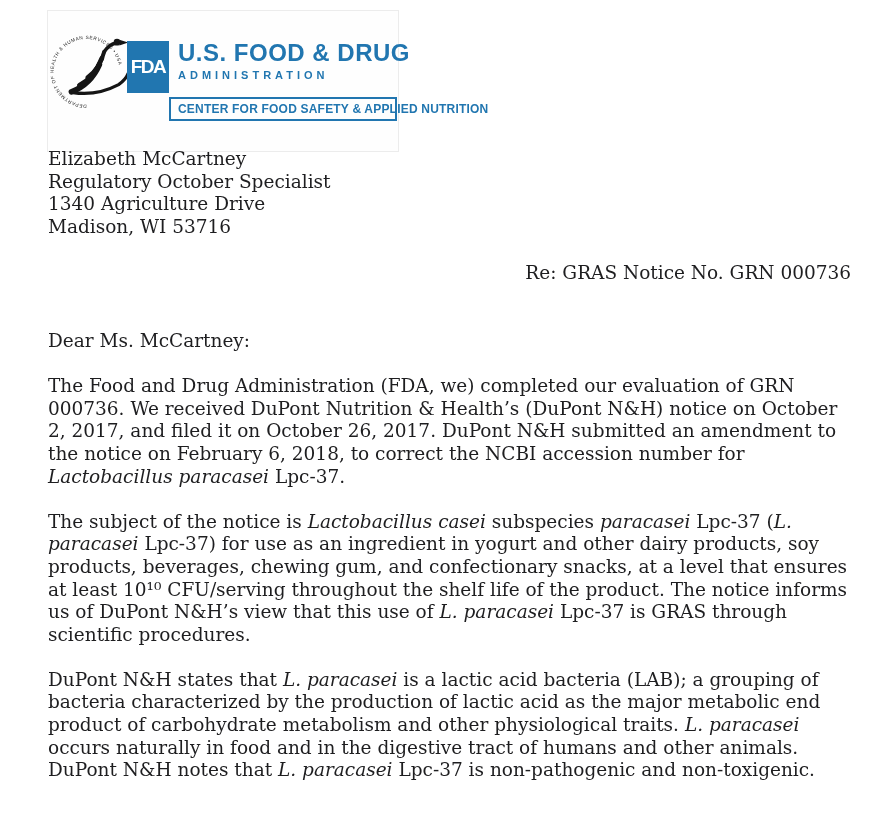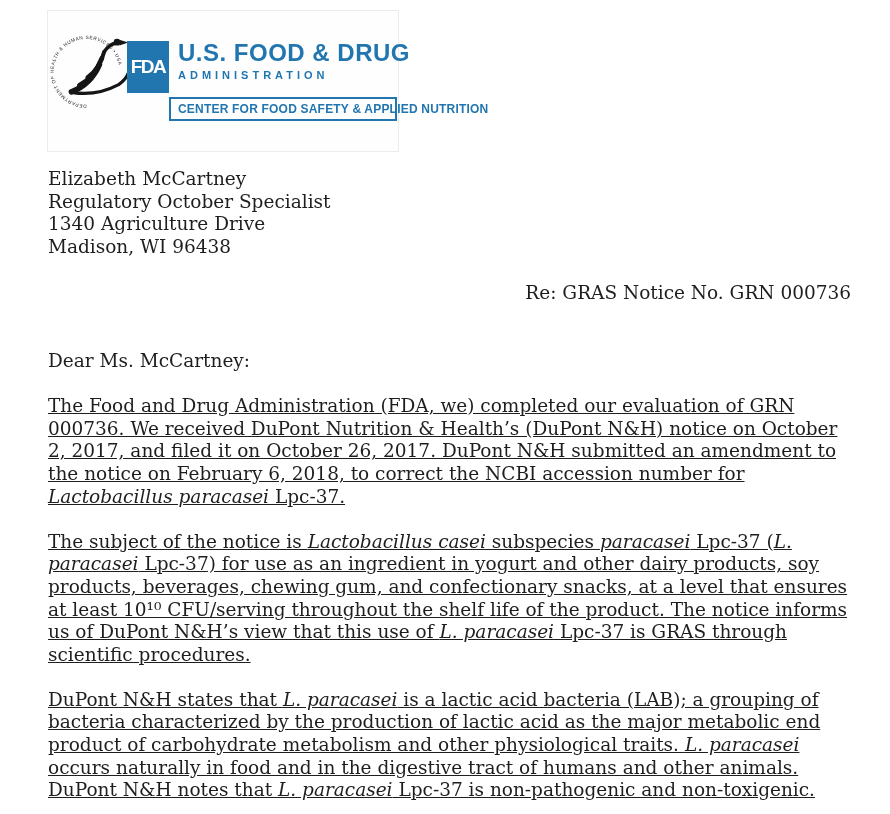--- a/index.html
+++ b/index.html
@@ -39,27 +39,27 @@
   }
   .center-box {
     margin-left: 42px; margin-top: 4px; width: 228px;
     border: 2px solid var(--blue); padding: 3px 2px 3px 7px;
     font-size: 12px; font-weight: bold; color: var(--blue);
     letter-spacing: 0.2px; white-space: nowrap;
   }
 
   
   .column {
-    position: absolute; left: 48px; top: 168px; width: 803px;
+    position: absolute; left: 48px; top: 148px; width: 803px;
     font-size: 18.5px; line-height: 22.6px;
   }
   .recipient div { white-space: nowrap; }
   .subject { margin-top: 24px; text-align: right; }
   .salutation { margin-top: 45px; }
-  p.body-par { margin: 22.6px 0 0 0; text-decoration: underline; }
+  p.body-par { margin: 22.6px 0 0 0; }
   i { font-style: italic; }
 </style>
 </head>
 <body>
 
 <div class="page">
 
   <div class="letterhead">
 
     <svg class="seal" viewBox="0 0 110 100" aria-hidden="true">
@@ -91,21 +91,21 @@
       <div class="center-box">CENTER FOR FOOD SAFETY &amp; APPLIED NUTRITION</div>
     </div>
   </div>
 
   <div class="column">
 
     <div class="recipient">
       <div>Elizabeth McCartney</div>
       <div>Regulatory October Specialist</div>
       <div>1340 Agriculture Drive</div>
-      <div>Madison, WI 96438</div>
+      <div>Madison, WI 53716</div>
     </div>
 
     <div class="subject">Re: GRAS Notice No. GRN 000736</div>
 
     <div class="salutation">Dear Ms. McCartney:</div>
 
     <p class="body-par"><span>The Food and Drug Administration (FDA, we) completed our evaluation of GRN 000736. We received DuPont Nutrition &amp; Health’s (DuPont N&amp;H) notice on October 2, 2017, and filed it on October 26, 2017. DuPont N&amp;H submitted an amendment to the notice on February 6, 2018, to correct the NCBI accession number for </span><i>Lactobacillus paracasei</i><span> Lpc-37.</span></p>
     <p class="body-par"><span>The subject of the notice is </span><i>Lactobacillus casei</i><span> subspecies </span><i>paracasei</i><span> Lpc-37 (</span><i>L. paracasei</i><span> Lpc-37) for use as an ingredient in yogurt and other dairy products, soy products, beverages, chewing gum, and confectionary snacks, at a level that ensures at least 10¹⁰ CFU/serving throughout the shelf life of the product. The notice informs us of DuPont N&amp;H’s view that this use of </span><i>L. paracasei</i><span> Lpc-37 is GRAS through scientific procedures.</span></p>
     <p class="body-par"><span>DuPont N&amp;H states that </span><i>L. paracasei</i><span> is a lactic acid bacteria (LAB); a grouping of bacteria characterized by the production of lactic acid as the major metabolic end product of carbohydrate metabolism and other physiological traits. </span><i>L. paracasei</i><span> occurs naturally in food and in the digestive tract of humans and other animals. DuPont N&amp;H notes that </span><i>L. paracasei</i><span> Lpc-37 is non-pathogenic and non-toxigenic.</span></p>
 

